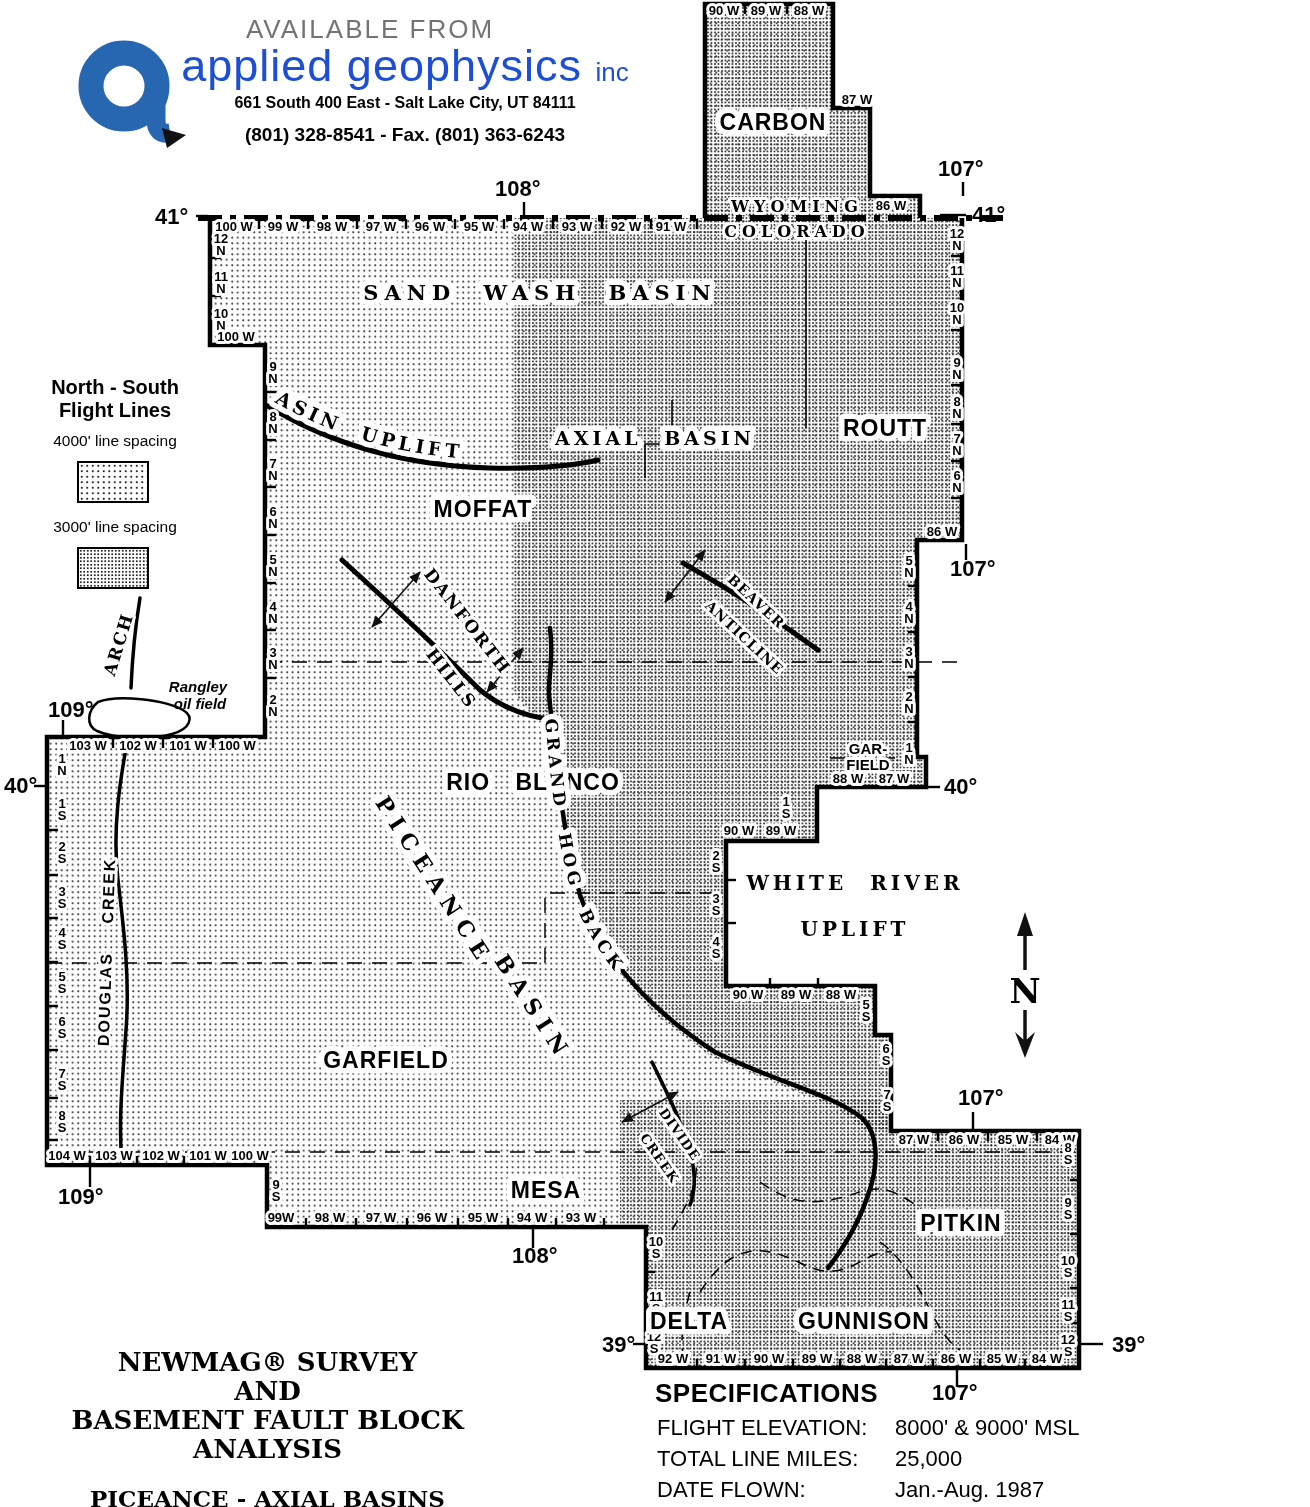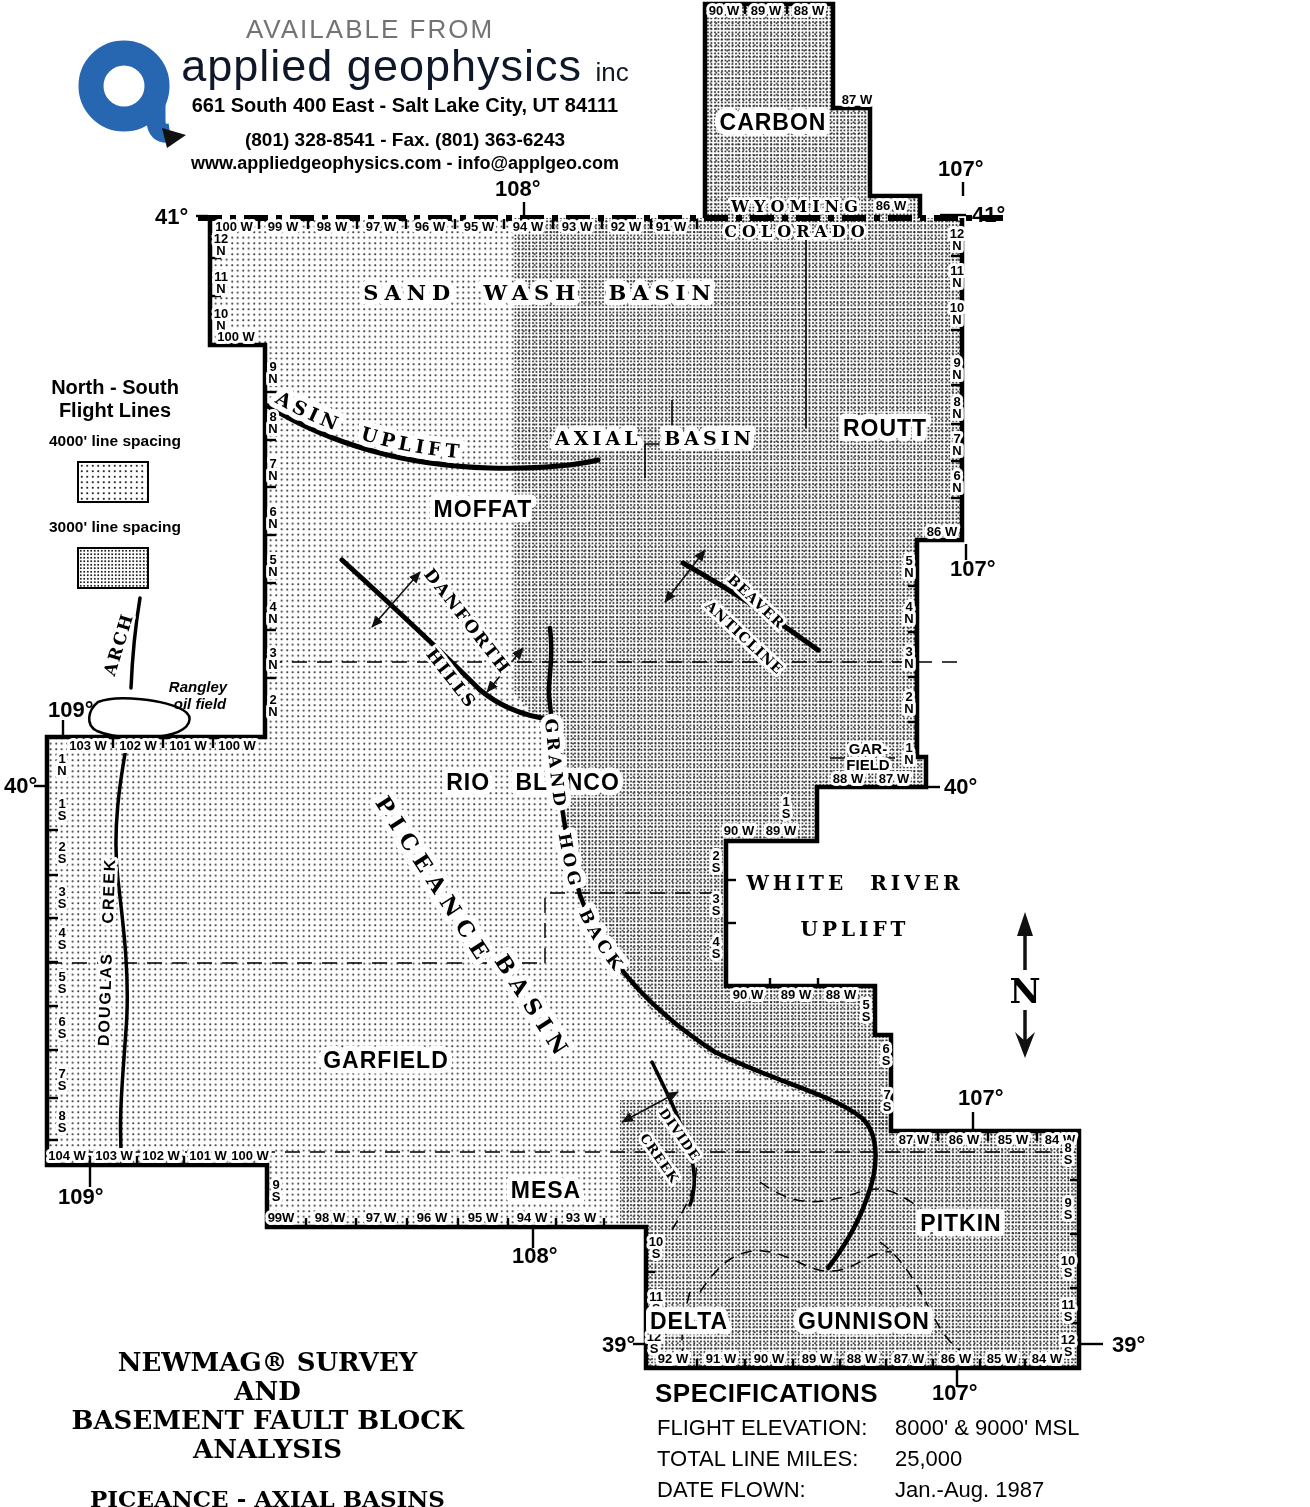--- a/index.html
+++ b/index.html
@@ -2,28 +2,28 @@
 <html><head>
 <meta charset="utf-8">
 <style>
   html,body{margin:0;padding:0;background:#fff;}
   .canvas{position:relative;width:1310px;height:1507px;background:#fff;overflow:hidden;
           font-family:"Liberation Sans",sans-serif;color:#000;}
   .abs{position:absolute;}
   
   .avail{left:230px;top:14px;width:280px;text-align:center;font-size:26px;letter-spacing:2px;color:#737373;}
   .brandwrap{left:170px;top:40px;width:470px;text-align:center;}
-  .brand{font-size:45px;letter-spacing:1px;color:#0f172a;white-space:nowrap;}
+  .brand{font-size:45px;letter-spacing:1px;color:#1d4ed8;white-space:nowrap;}
   .brand .inc{font-size:26px;letter-spacing:0;}
-  .addr{font-size:20px;font-weight:bold;margin-top:2px;}
+  .addr{font-size:16px;font-weight:bold;margin-top:2px;}
   .phone{font-size:19px;font-weight:bold;margin-top:12px;}
   .web{font-size:18px;font-weight:bold;margin-top:2px;}
   
   .legend-title{left:30px;top:376px;width:170px;text-align:center;font-size:20px;font-weight:bold;line-height:23px;}
-  .legend-lab{left:30px;top:0;width:170px;text-align:center;font-size:15.5px;font-weight:bold;}
+  .legend-lab{left:30px;top:0;width:170px;text-align:center;font-size:15.5px;font-weight:normal;}
   .swatch{position:absolute;border:2px solid #000;width:68px;height:38px;background-color:#fff;}
   .sw4{background-image:radial-gradient(circle,#222 1px,transparent 1.15px);background-size:5.5px 5.5px;}
   .sw3{background-image:radial-gradient(circle,#222 1px,transparent 1.15px);background-size:3.5px 3.5px;}
   
   .titleblock{left:15px;top:1348px;width:505px;text-align:center;font-family:"DejaVu Serif",serif;font-weight:bold;}
   .titleblock .t1{font-size:26px;line-height:29px;}
   .titleblock .t2{font-size:23px;line-height:26px;margin-top:22px;}
   .specs{left:655px;top:1378px;width:600px;}
   .specs .sh{font-size:26px;font-weight:bold;letter-spacing:0.5px;}
   .srow{position:relative;height:31px;font-size:22px;text-decoration:underline;}
@@ -375,21 +375,20 @@
     <svg width="120" height="115" viewBox="0 0 120 115">
       <circle cx="52" cy="50" r="33" fill="none" stroke="#2766b0" stroke-width="25"></circle>
       <path d="M 84,50 L 84,84 Q 84,99 98,97" fill="none" stroke="#2766b0" stroke-width="19"></path>
       <polygon points="90,92 114,99 95,112" fill="#111"></polygon>
     </svg>
   </div>
   <div class="abs brandwrap">
     <div class="brand"><span>applied geophysics</span> <span class="inc">inc</span></div>
     <div class="addr">661 South 400 East - Salt Lake City, UT  84111</div>
     <div class="phone">(801) 328-8541 - Fax. (801) 363-6243</div>
-    <div class="web">www.appliedgeophysics.com - info@applgeo.com</div>
   </div>
 
   <div class="abs legend-title">
     <div>North - South</div>
     <div>Flight Lines</div>
   </div>
   <div class="abs legend-lab" style="top:432px;">4000' line spacing</div>
   <div class="swatch sw4" style="left:77px;top:461px;"></div>
   <div class="abs legend-lab" style="top:518px;">3000' line spacing</div>
   <div class="swatch sw3" style="left:77px;top:547px;"></div>

